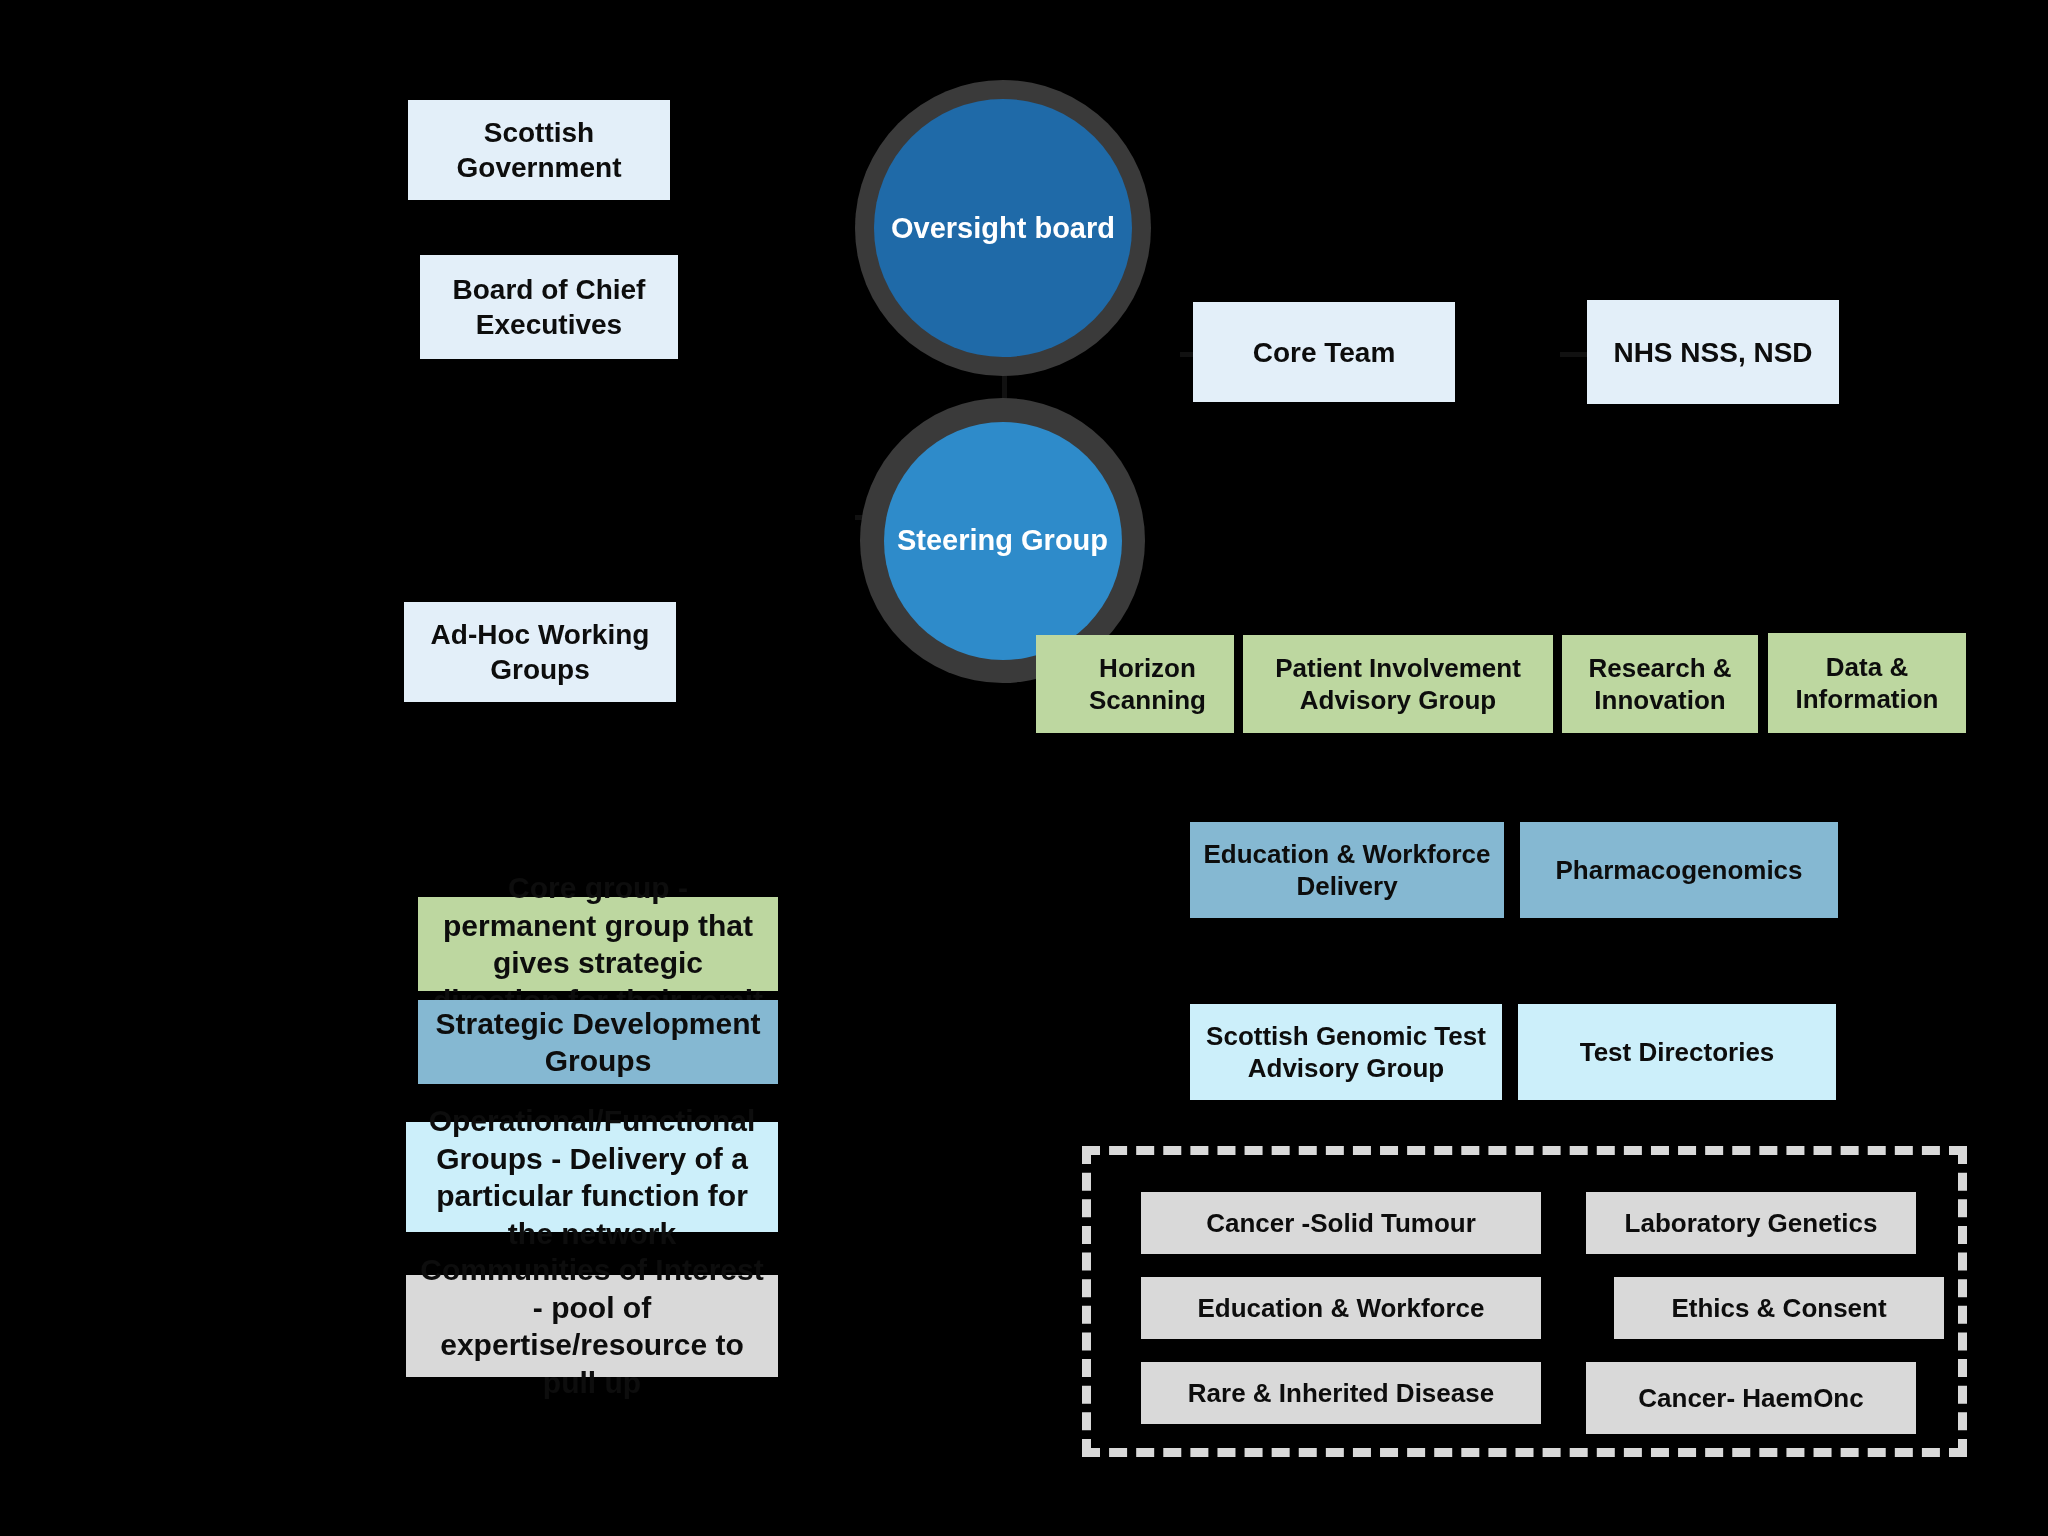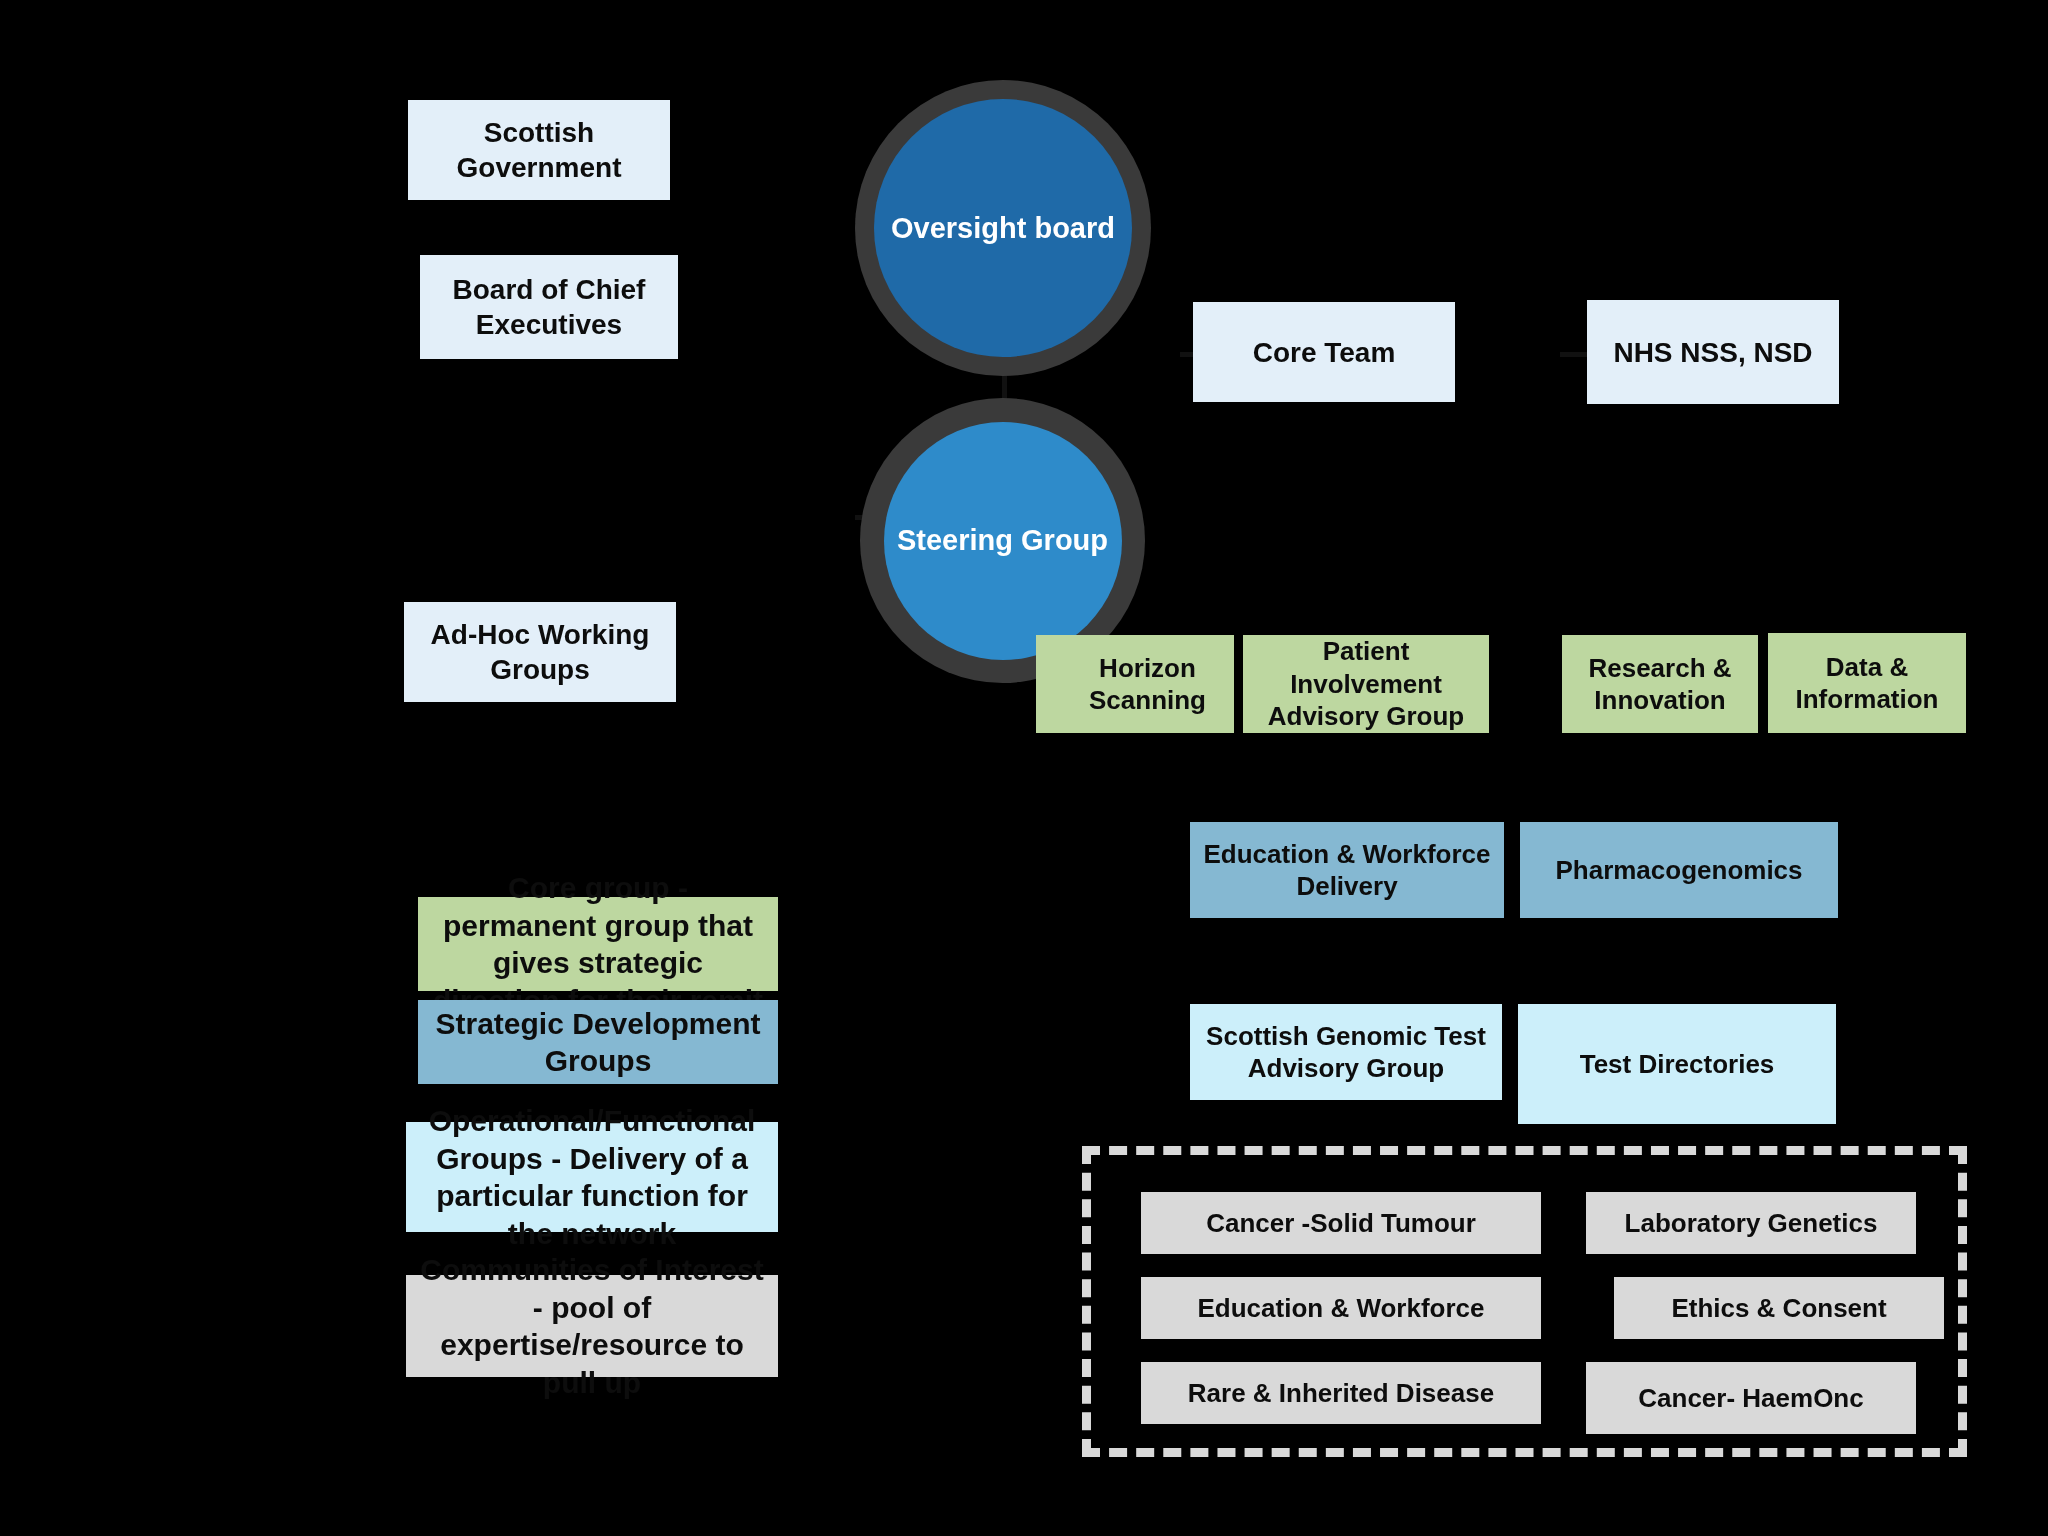--- a/index.html
+++ b/index.html
@@ -117,21 +117,21 @@
   </div>
 
   <div class="box pale fs-28" style="left:1587px; top:300px; width:252px; height:104px;">
     <span>NHS NSS, NSD</span>
   </div>
 
   <div class="box green fs-26" style="left:1036px; top:635px; width:198px; height:98px;padding-left:35px;">
     <span>Horizon Scanning</span>
   </div>
 
-  <div class="box green fs-26" style="left:1243px; top:635px; width:246px; height:98px;">
+  <div class="box green fs-26" style="left:1243px; top:635px; width:310px; height:98px;">
     <span>Patient Involvement Advisory Group</span>
   </div>
 
   <div class="box green fs-26" style="left:1562px; top:635px; width:196px; height:98px;">
     <span>Research &amp; Innovation</span>
   </div>
 
   <div class="box green fs-26" style="left:1768px; top:633px; width:198px; height:100px;">
     <span>Data &amp; Information</span>
   </div>
@@ -141,21 +141,21 @@
   </div>
 
   <div class="box steel fs-26" style="left:1520px; top:822px; width:318px; height:96px;">
     <span>Pharmacogenomics</span>
   </div>
 
   <div class="box cyan fs-26" style="left:1190px; top:1004px; width:312px; height:96px;">
     <span>Scottish Genomic Test Advisory Group</span>
   </div>
 
-  <div class="box cyan fs-26" style="left:1518px; top:1004px; width:318px; height:120px;">
+  <div class="box cyan fs-26" style="left:1518px; top:1004px; width:318px; height:96px;">
     <span>Test Directories</span>
   </div>
 
   <div class="dotted-box" style="left:1082px; top:1146px; width:885px; height:311px;"></div>
 
   <div class="box grey fs-26" style="left:1141px; top:1192px; width:400px; height:62px;">
     <span>Cancer -Solid Tumour</span>
   </div>
 
   <div class="box grey fs-26" style="left:1586px; top:1192px; width:330px; height:62px;">

